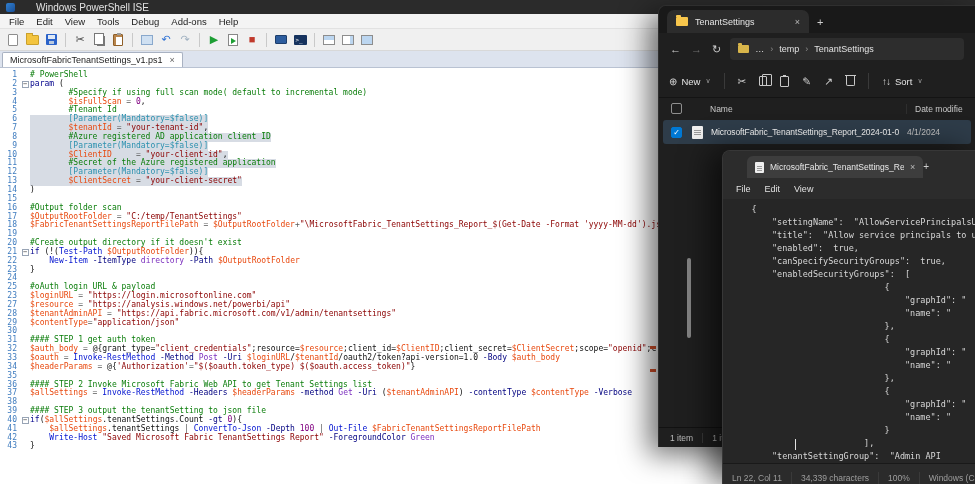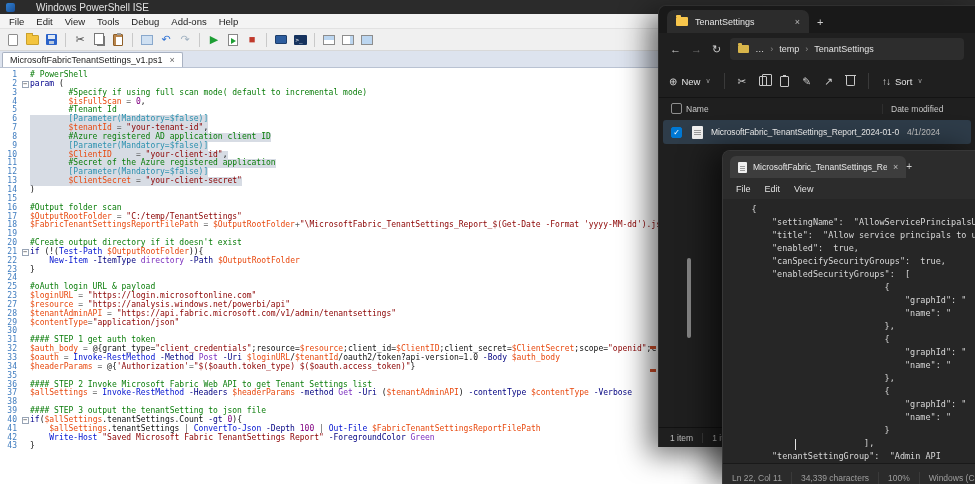--- a/index.html
+++ b/index.html
@@ -84,39 +84,39 @@
   .cmd-ic{color:#d6d6d6;font-size:10.5px;display:inline-flex;align-items:center}
   .i-copy-d{width:8px;height:10px;border:1px solid #c9c9c9;border-radius:1px;position:relative}
   .i-copy-d::before{content:"";position:absolute;top:-3px;left:2px;width:8px;height:10px;border:1px solid #c9c9c9;border-radius:1px}
   .i-paste-d{width:9px;height:11px;border:1px solid #c9c9c9;border-radius:1px;position:relative}
   .i-paste-d::before{content:"";position:absolute;top:-2px;left:2px;width:3px;height:2px;background:#c9c9c9}
   .i-trash{width:9px;height:10px;border:1px solid #c9c9c9;border-top:none;border-radius:0 0 2px 2px;position:relative}
   .i-trash::before{content:"";position:absolute;top:-1px;left:-2px;width:11px;height:1px;background:#c9c9c9}
   .ex-header{height:21px;display:flex;align-items:center;padding:0 12px;color:#c9c9c9;font-size:8.5px;background:#1f1f1f}
   .cb{width:11px;height:11px;border:1px solid #8f8f8f;border-radius:2px;flex:none;display:flex;align-items:center;justify-content:center;font-size:8px;color:transparent}
   .cb.checked{background:var(--accent,#0078d4);border-color:var(--accent,#0078d4);color:#fff}
-  .col-name{margin-left:4px;width:196px}
+  .col-name{margin-left:28px;width:196px}
   .col-date{border-left:1px solid #2e2e2e;padding-left:8px;white-space:nowrap;overflow:hidden;flex:1}
   .ex-row{height:24px;margin:1px 4px;border-radius:3px;display:flex;align-items:center;padding:0 8px;background:#2e3c49}
   .i-file{width:11px;height:13px;background:#efefef;border-radius:1px;position:relative;flex:none}
   .i-file::before{content:"";position:absolute;left:2px;right:2px;top:3px;height:7px;
                   background:repeating-linear-gradient(180deg,#efefef 0 1px,#9a9a9a 1px 2px)}
   .ex-row .i-file{margin:0 8px 0 10px}
   .file-name{width:188px;overflow:hidden;white-space:nowrap;font-size:8.5px;color:#f2f2f2;letter-spacing:-.1px}
   .file-date{flex:1;color:#c2c2c2;font-size:8.5px;white-space:nowrap;overflow:hidden;padding-left:8px}
   .ex-scroll{position:absolute;left:28px;top:252px;width:4px;height:80px;background:#8f8f8f;border-radius:2px;opacity:.9}
   .ex-status{position:absolute;left:0;right:0;bottom:0;height:20px;background:#1f1f1f;border-top:1px solid #121212;
              display:flex;align-items:center;gap:9px;padding:0 11px;font-size:8.5px;color:#bdbdbd}
   .st-sep{width:1px;height:10px;background:#3a3a3a}
 
   
   .notepad{position:absolute;left:722px;top:150px;width:253px;height:334px;background:#262626;
            border-radius:8px 0 0 0;box-shadow:-12px 0 30px rgba(0,0,0,.6);z-index:10;overflow:hidden;
            border-left:1px solid rgba(255,255,255,.08);border-top:1px solid rgba(255,255,255,.08)}
-  .np-tabs{height:27px;background:#2c2c2c;display:flex;align-items:flex-end;padding-left:7px;}
+  .np-tabs{height:27px;background:#2c2c2c;display:flex;align-items:flex-end;padding-left:24px;}
   .np-tab{height:22px;background:#3d3d3d;border-radius:6px 6px 0 0;display:flex;align-items:center;gap:6px;padding:0 8px;font-size:8.5px;color:#e8e8e8;max-width:180px}
   .np-tab .i-file{width:9px;height:11px}
   .np-tab-label{overflow:hidden;white-space:nowrap;max-width:134px}
   .np-tab .tab-close{color:#bbb}
   .np-newtab{color:#cfcfcf;font-size:10px;margin-bottom:6px}
   .np-menu{height:21px;background:#2c2c2c;display:flex;align-items:center;padding:0 6px;font-size:9px;color:#e0e0e0}
   .np-menu span{padding:0 7px}
   .np-editor{position:absolute;top:48px;left:0;right:0;bottom:21px;background:#262626;
              font-family:"DejaVu Sans Mono",monospace;font-size:8.5px;color:#d8d8d8;padding:4px 0 0 8px;overflow:hidden}
   .np-line{height:13px;line-height:13px;white-space:pre}

